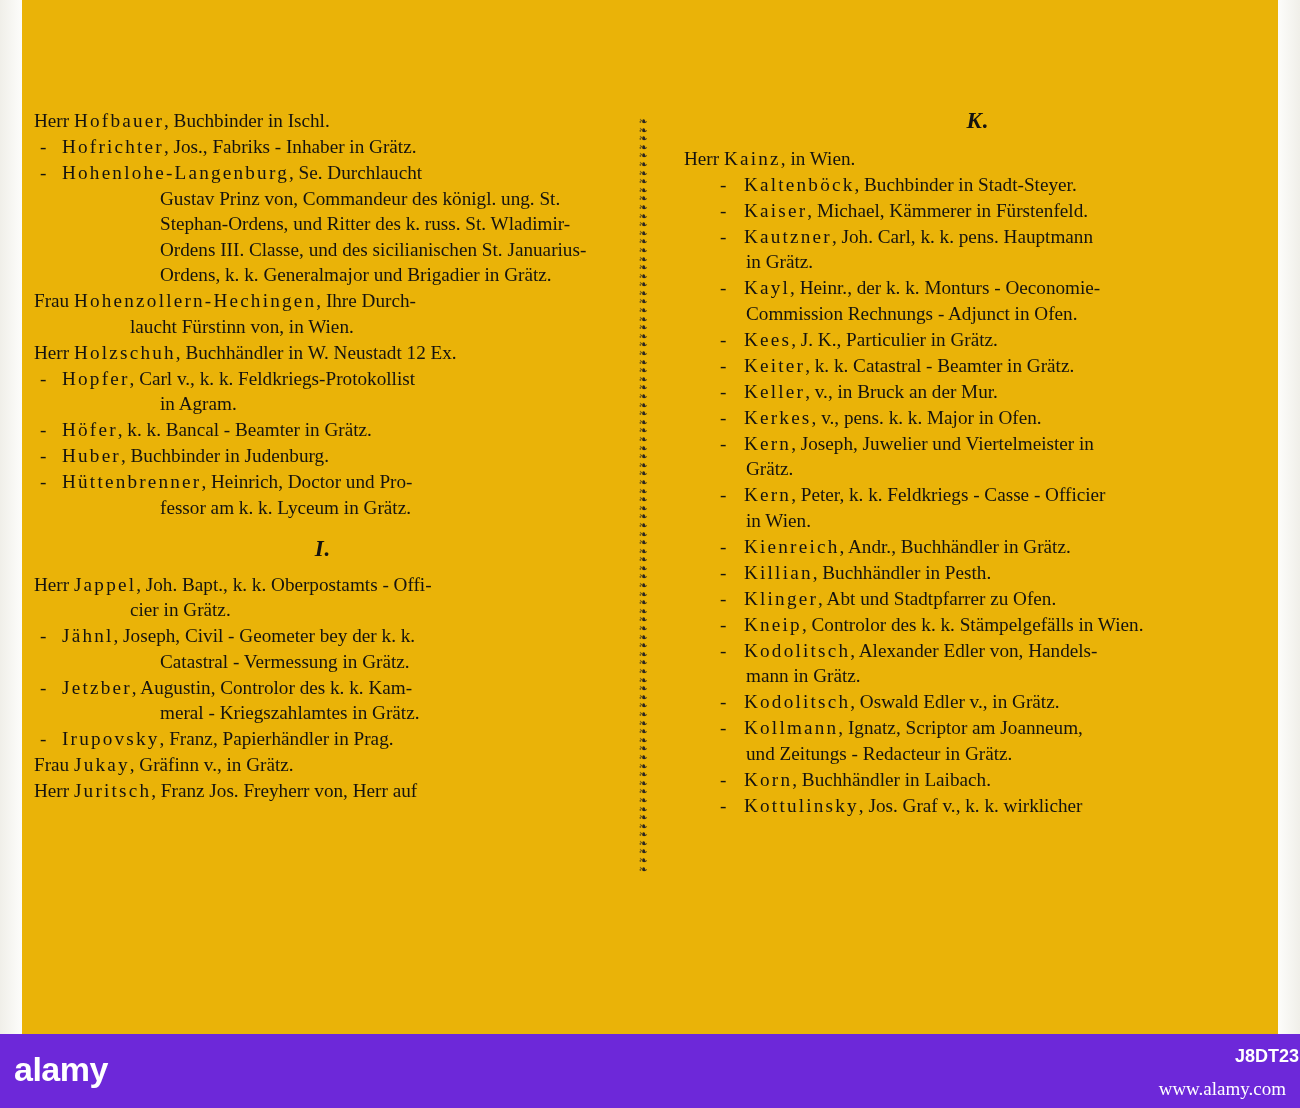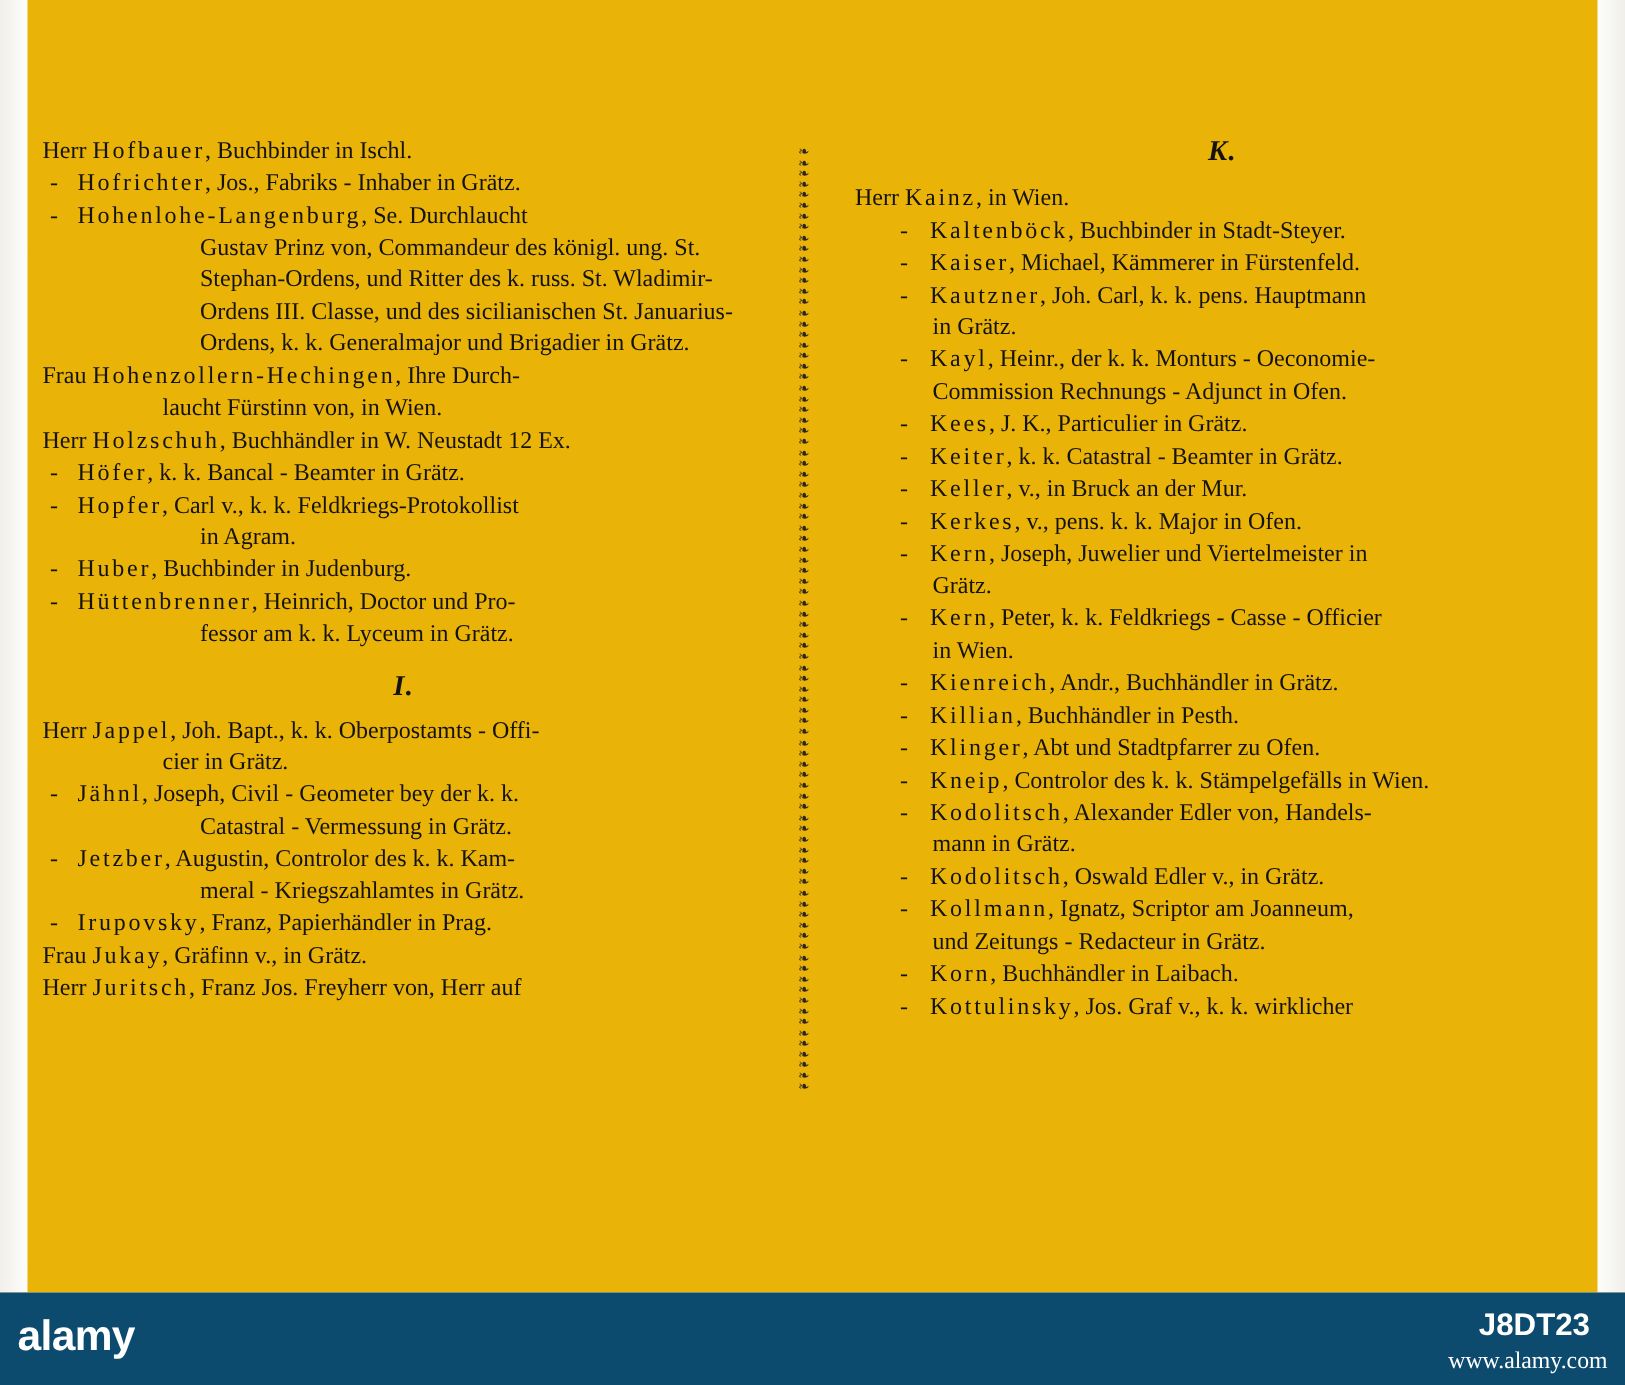--- a/index.html
+++ b/index.html
@@ -112,39 +112,39 @@
   .sp {
     letter-spacing: 2.2px;
   }
   
   #footer {
     position: absolute;
     left: 0;
     top: 1034px;
     width: 1300px;
     height: 74px;
-    background: #0c4a6e;
+    background: #6d28d9;
     color: #ffffff;
   }
   #footer-logo {
     position: absolute;
     left: 14px;
     top: 16px;
     font-family: "Liberation Sans", sans-serif;
     font-size: 34px;
     font-weight: 700;
     letter-spacing: -0.5px;
     color: #ffffff;
   }
   #footer-id {
     position: absolute;
-    right: 28px;
+    right: 1px;
     top: 12px;
     font-family: "Liberation Sans", sans-serif;
-    font-size: 25px;
+    font-size: 18px;
     font-weight: 700;
     color: #ffffff;
   }
   #footer-url {
     position: absolute;
     right: 14px;
     bottom: 8px;
     font-family: Liberation Serif, serif;
     font-size: 19px;
     color: #ffffff;
@@ -171,22 +171,22 @@
     <div class="paper-edge-right"></div>
 
     <div id="columns">
 
       <div class="col col-left" id="left-col">
           <div class="entry head"><span>Herr </span><span class="sp">Hofbauer</span><span>, Buchbinder in Ischl.</span></div>
           <div class="entry dash"><span class="dash">-</span><span class="sp">Hofrichter</span><span>, Jos., Fabriks - Inhaber in Grätz.</span></div>
           <div class="entry dash"><span class="dash">-</span><span class="sp">Hohenlohe-Langenburg</span><span>, Se. Durchlaucht</span><span class="runover">Gustav Prinz von, Commandeur des königl. ung. St. Stephan-Ordens, und Ritter des k. russ. St. Wladimir-Ordens III. Classe, und des sicilianischen St. Januarius-Ordens, k. k. Generalmajor und Brigadier in Grätz.</span></div>
           <div class="entry head"><span>Frau </span><span class="sp">Hohenzollern-Hechingen</span><span>, Ihre Durch-</span><span class="runover">laucht Fürstinn von, in Wien.</span></div>
           <div class="entry head"><span>Herr </span><span class="sp">Holzschuh</span><span>, Buchhändler in W. Neustadt 12 Ex.</span></div>
+          <div class="entry dash"><span class="dash">-</span><span class="sp">Hopfer</span><span>, Carl v., k. k. Feldkriegs-Protokollist</span><span class="runover">in Agram.</span></div>
           <div class="entry dash"><span class="dash">-</span><span class="sp">Höfer</span><span>, k. k. Bancal - Beamter in Grätz.</span></div>
-          <div class="entry dash"><span class="dash">-</span><span class="sp">Hopfer</span><span>, Carl v., k. k. Feldkriegs-Protokollist</span><span class="runover">in Agram.</span></div>
           <div class="entry dash"><span class="dash">-</span><span class="sp">Huber</span><span>, Buchbinder in Judenburg.</span></div>
           <div class="entry dash"><span class="dash">-</span><span class="sp">Hüttenbrenner</span><span>, Heinrich, Doctor und Pro-</span><span class="runover">fessor am k. k. Lyceum in Grätz.</span></div>
           <div class="section-letter">I.</div>
           <div class="entry head"><span>Herr </span><span class="sp">Jappel</span><span>, Joh. Bapt., k. k. Oberpostamts - Offi-</span><span class="runover">cier in Grätz.</span></div>
           <div class="entry dash"><span class="dash">-</span><span class="sp">Jähnl</span><span>, Joseph, Civil - Geometer bey der k. k.</span><span class="runover">Catastral - Vermessung in Grätz.</span></div>
           <div class="entry dash"><span class="dash">-</span><span class="sp">Jetzber</span><span>, Augustin, Controlor des k. k. Kam-</span><span class="runover">meral - Kriegszahlamtes in Grätz.</span></div>
           <div class="entry dash"><span class="dash">-</span><span class="sp">Irupovsky</span><span>, Franz, Papierhändler in Prag.</span></div>
           <div class="entry head"><span>Frau </span><span class="sp">Jukay</span><span>, Gräfinn v., in Grätz.</span></div>
           <div class="entry head"><span>Herr </span><span class="sp">Juritsch</span><span>, Franz Jos. Freyherr von, Herr auf</span></div>
         </div>

